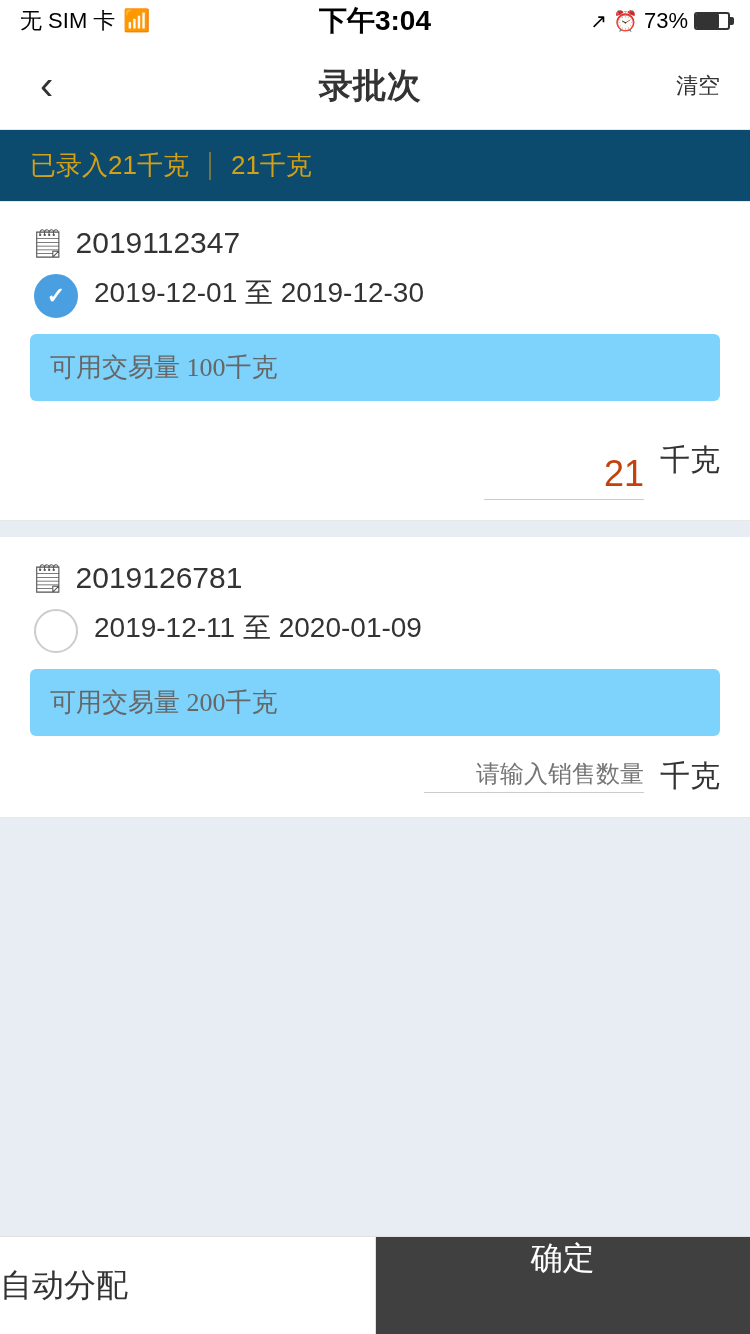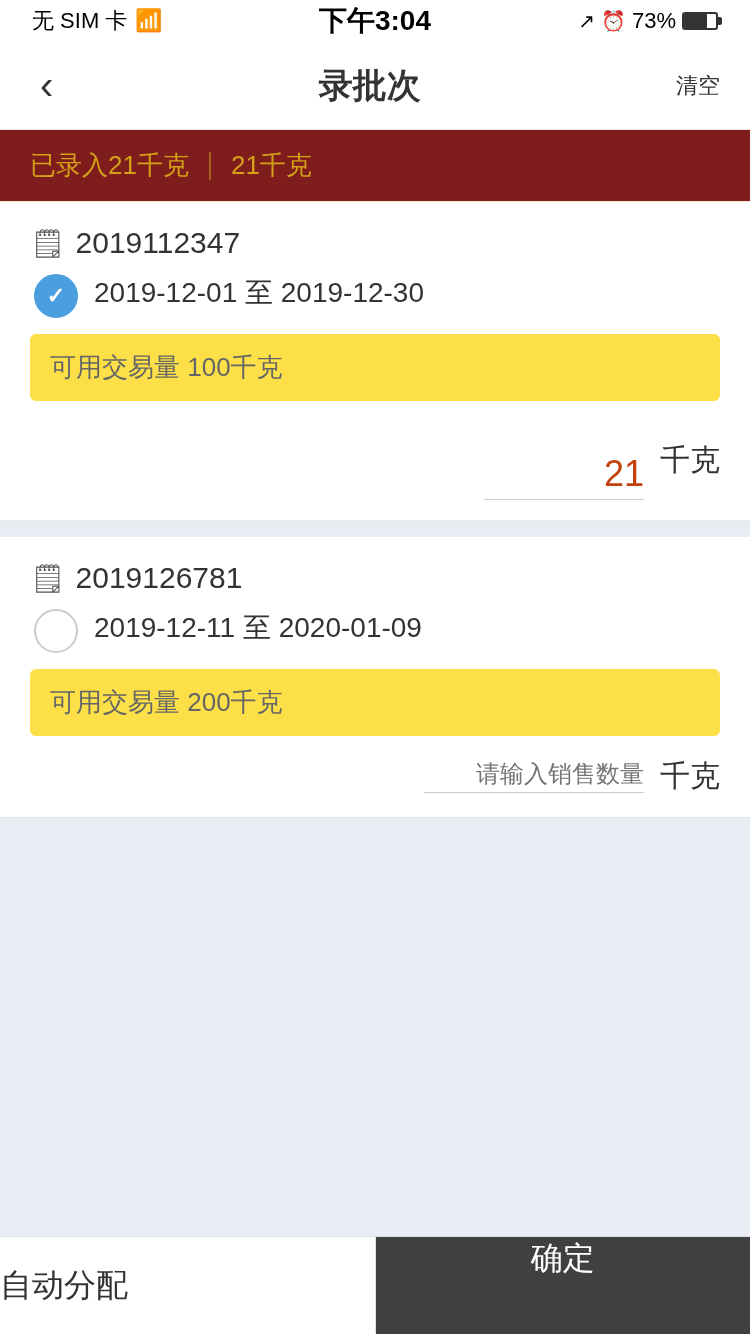--- a/index.html
+++ b/index.html
@@ -12,21 +12,21 @@
       overflow-x: hidden;
     }
 
     
     .status-bar {
       height: 42px;
       background: #fff;
       display: flex;
       align-items: center;
       justify-content: space-between;
-      padding: 0 32px;
+      padding: 0 20px;
       font-size: 24px;
     }
     .status-left {
       display: flex;
       align-items: center;
       gap: 8px;
     }
     .status-center {
       font-size: 28px;
       font-weight: 600;
@@ -88,21 +88,21 @@
       color: #333;
       text-align: right;
     }
     .nav-clear {
       font-size: 22px;
       color: #333;
     }
 
     
     .info-banner {
-      background: #7f1d1d;
+      background: #0c4a6e;
       padding: 18px 30px;
       display: flex;
       align-items: center;
       gap: 20px;
       border-bottom: 1px solid #f0e8c8;
     }
     .info-label {
       font-size: 26px;
       color: #d4a017;
     }
@@ -168,25 +168,26 @@
       font-size: 22px;
       font-weight: bold;
     }
     .batch-date {
       font-size: 28px;
       color: #333;
     }
     .batch-availability {
       margin: 0 0 0 0;
       padding: 16px 20px;
-      background: #fde047;
+      background: #7dd3fc;
       border-radius: 6px;
       font-size: 26px;
       color: #666;
       margin-bottom: 0;
+      font-family: Liberation Serif, serif;
     }
 
     
     .quantity-row {
       display: flex;
       align-items: center;
       justify-content: flex-end;
       padding: 20px 30px;
       gap: 16px;
       background: #fff;

